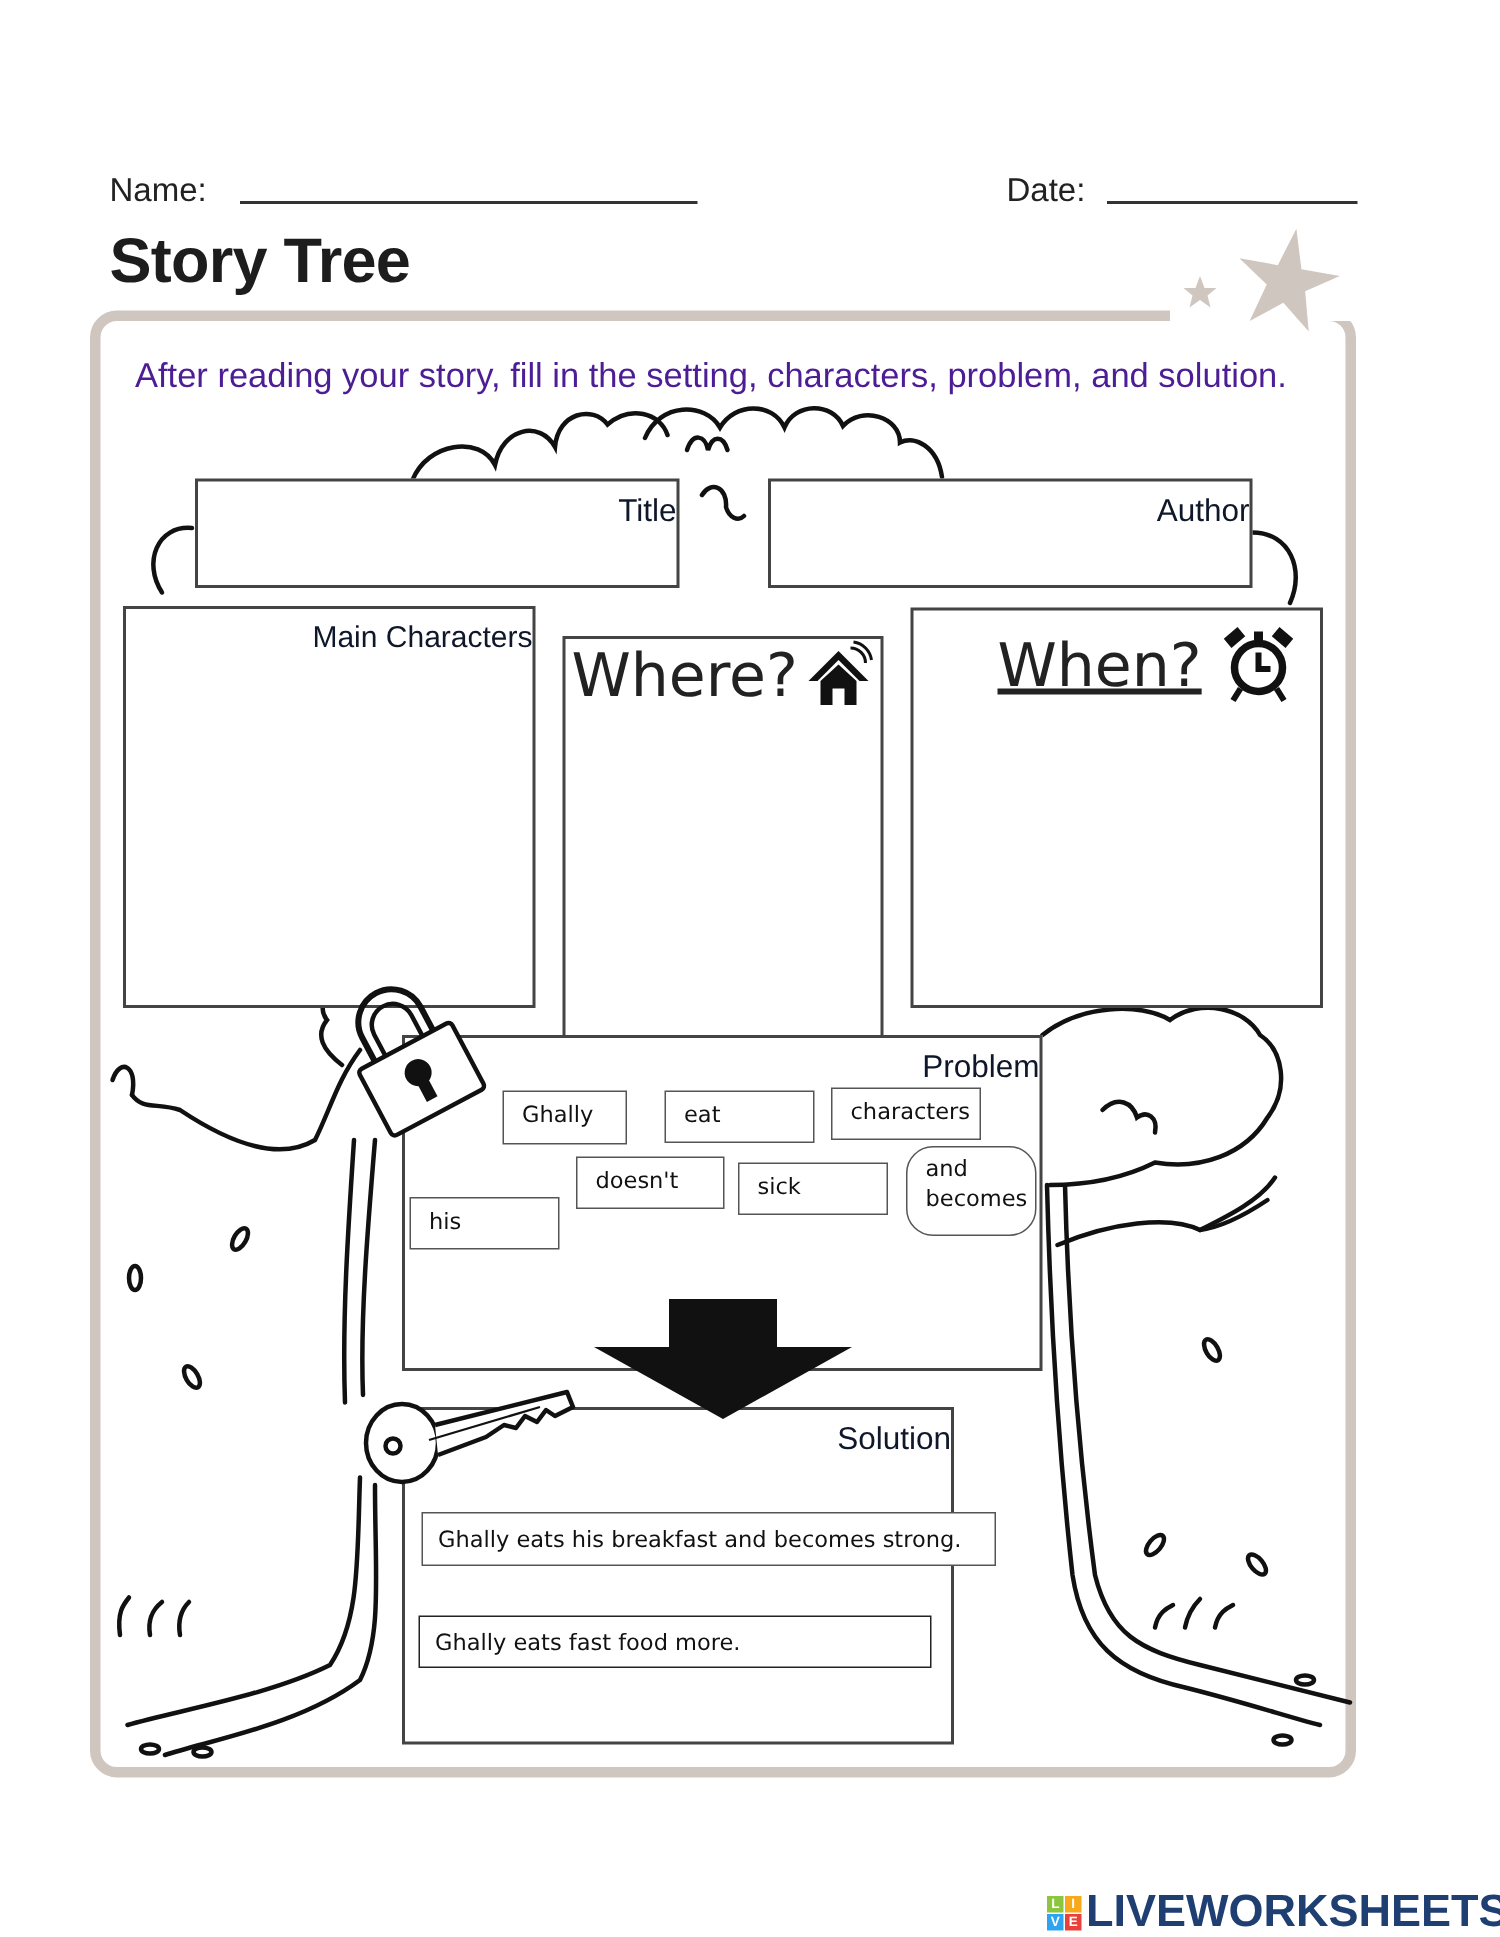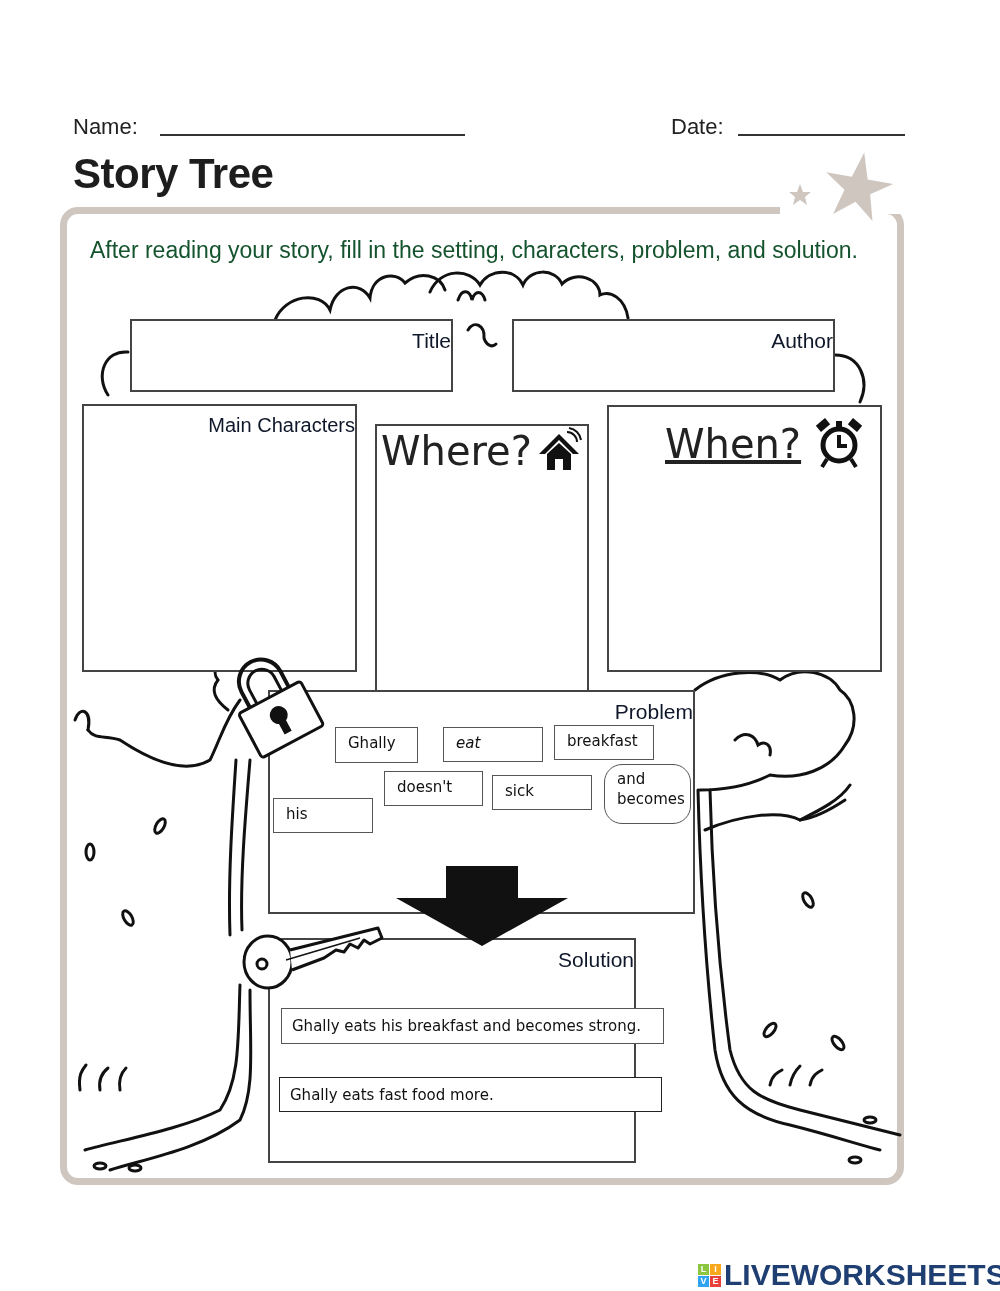--- a/index.html
+++ b/index.html
@@ -4,21 +4,21 @@
 <style>
   html, body { margin:0; padding:0; }
   body { width:1000px; height:1291px; background:#ffffff; position:relative; overflow:hidden;
          font-family:"Liberation Sans", sans-serif; color:#1a1a1a; }
   .abs { position:absolute; }
   .hdr-label { font-size:22px; color:#222; }
   .hdr-line { position:absolute; border-bottom:2px solid #333; height:0; }
   .page-title { font-size:42px; font-weight:bold; letter-spacing:-0.5px; color:#1d1d1d; }
   .frame { position:absolute; left:60px; top:207px; width:844px; height:978px;
            border:7px solid #cfc6c0; border-radius:18px; box-sizing:border-box; background:#fff; }
-  .instr { font-size:23px; line-height:26px; color:#14532d; }
+  .instr { font-size:23px; line-height:26px; color:#4c1d95; }
   .box { position:absolute; border:2px solid #444; background:#fff; box-sizing:border-box; }
   .box-label { position:absolute; left:0; right:0; text-align:right; font-size:21px; color:#0f172a; }
   .big-label { font-family:"DejaVu Sans", sans-serif; font-size:40px; color:#222; font-weight:normal; }
   .chip { position:absolute; border:1.5px solid #555; background:#fff; box-sizing:border-box;
           font-family:"DejaVu Sans", sans-serif; font-size:15px; color:#111; padding:6px 0 0 12px; cursor:grab; }
   .ans { position:absolute; border:1.5px solid #555; background:#fff; box-sizing:border-box;
          font-family:"DejaVu Sans", sans-serif; font-size:15px; color:#111; padding:8px 0 0 10px; }
   .logo { position:absolute; left:698px; top:1258px; display:flex; align-items:center; }
   .logo-grid { display:grid; grid-template-columns:11px 11px; grid-template-rows:11px 11px; gap:1px; margin-right:3px; }
   .logo-grid span { font-size:9px; font-weight:bold; color:#fff; text-align:center; line-height:11px; }
@@ -129,22 +129,22 @@
   <g transform="rotate(-28 47 60)">
     <path d="M25,50 L25,30 A22,22 0 0 1 69,30 L69,50" fill="none" stroke="#111" stroke-width="4"></path>
     <path d="M33,50 L33,32 A14,14 0 0 1 61,32 L61,50" fill="none" stroke="#111" stroke-width="3"></path>
     <rect x="12" y="48" width="70" height="50" rx="3" fill="#fff" stroke="#111" stroke-width="3"></rect>
     <circle cx="47" cy="68" r="9" fill="#111"></circle>
     <rect x="43" y="70" width="8" height="18" fill="#111"></rect>
   </g>
 </svg>
 
 <div class="chip" style="left:335px; top:727px; width:83px; height:36px;">Ghally</div>
-<div class="chip" style="left:443px; top:727px; width:100px; height:35px;font-style:italic;">eat</div>
-<div class="chip" style="left:554px; top:725px; width:100px; height:35px;">breakfast</div>
+<div class="chip" style="left:443px; top:727px; width:100px; height:35px;">eat</div>
+<div class="chip" style="left:554px; top:725px; width:100px; height:35px;">characters</div>
 <div class="chip" style="left:273px; top:770px; width:100px; height:35px;margin-top:28px;">his</div>
 <div class="chip" style="left:384px; top:771px; width:99px; height:35px;">doesn't</div>
 <div class="chip" style="left:492px; top:775px; width:100px; height:35px;">sick</div>
 <div class="chip" style="left:604px; top:764px; width:87px; height:60px; line-height:20px; padding-top:4px;border-radius:18px;">and becomes</div>
 
 <div class="box" style="left:268px; top:938px; width:368px; height:225px;">
   <div class="box-label" style="top:8px;">Solution</div>
 </div>
 
 <svg style="left:396px; top:866px;" width="174" height="80" viewBox="0 0 174 80">
@@ -152,21 +152,21 @@
 </svg>
 
 <svg style="left:240px; top:920px;" width="150" height="80" viewBox="0 0 150 80">
   <ellipse cx="28" cy="42" rx="24" ry="26" fill="#fff" stroke="#111" stroke-width="3"></ellipse>
   <circle cx="22" cy="44" r="5" fill="none" stroke="#111" stroke-width="3"></circle>
   <path d="M50,30 L138,8 L142,18 L130,24 L124,20 L118,28 L110,24 L104,32 L96,30 L84,38 L52,50" fill="#fff" stroke="#111" stroke-width="3" stroke-linejoin="round"></path>
   <path d="M46,40 L120,18" stroke="#111" stroke-width="1.5"></path>
 </svg>
 
 <div class="ans" style="left:281px; top:1008px; width:383px; height:36px;">Ghally eats his breakfast and becomes strong.</div>
-<div class="ans" style="left:279px; top:1077px; width:383px; height:35px; border-color:#222;">Ghally eats fast food more.</div>
+<div class="ans" style="left:279px; top:1077px; width:342px; height:35px; border-color:#222;">Ghally eats fast food more.</div>
 
 <div class="logo">
   <div class="logo-grid">
     <span style="background:#8cc63f;">L</span>
     <span style="background:#f7a81b;">I</span>
     <span style="background:#2ea3f2;">V</span>
     <span style="background:#e8403a;">E</span>
   </div>
   <div class="logo-text">LIVEWORKSHEETS</div>
 </div>

